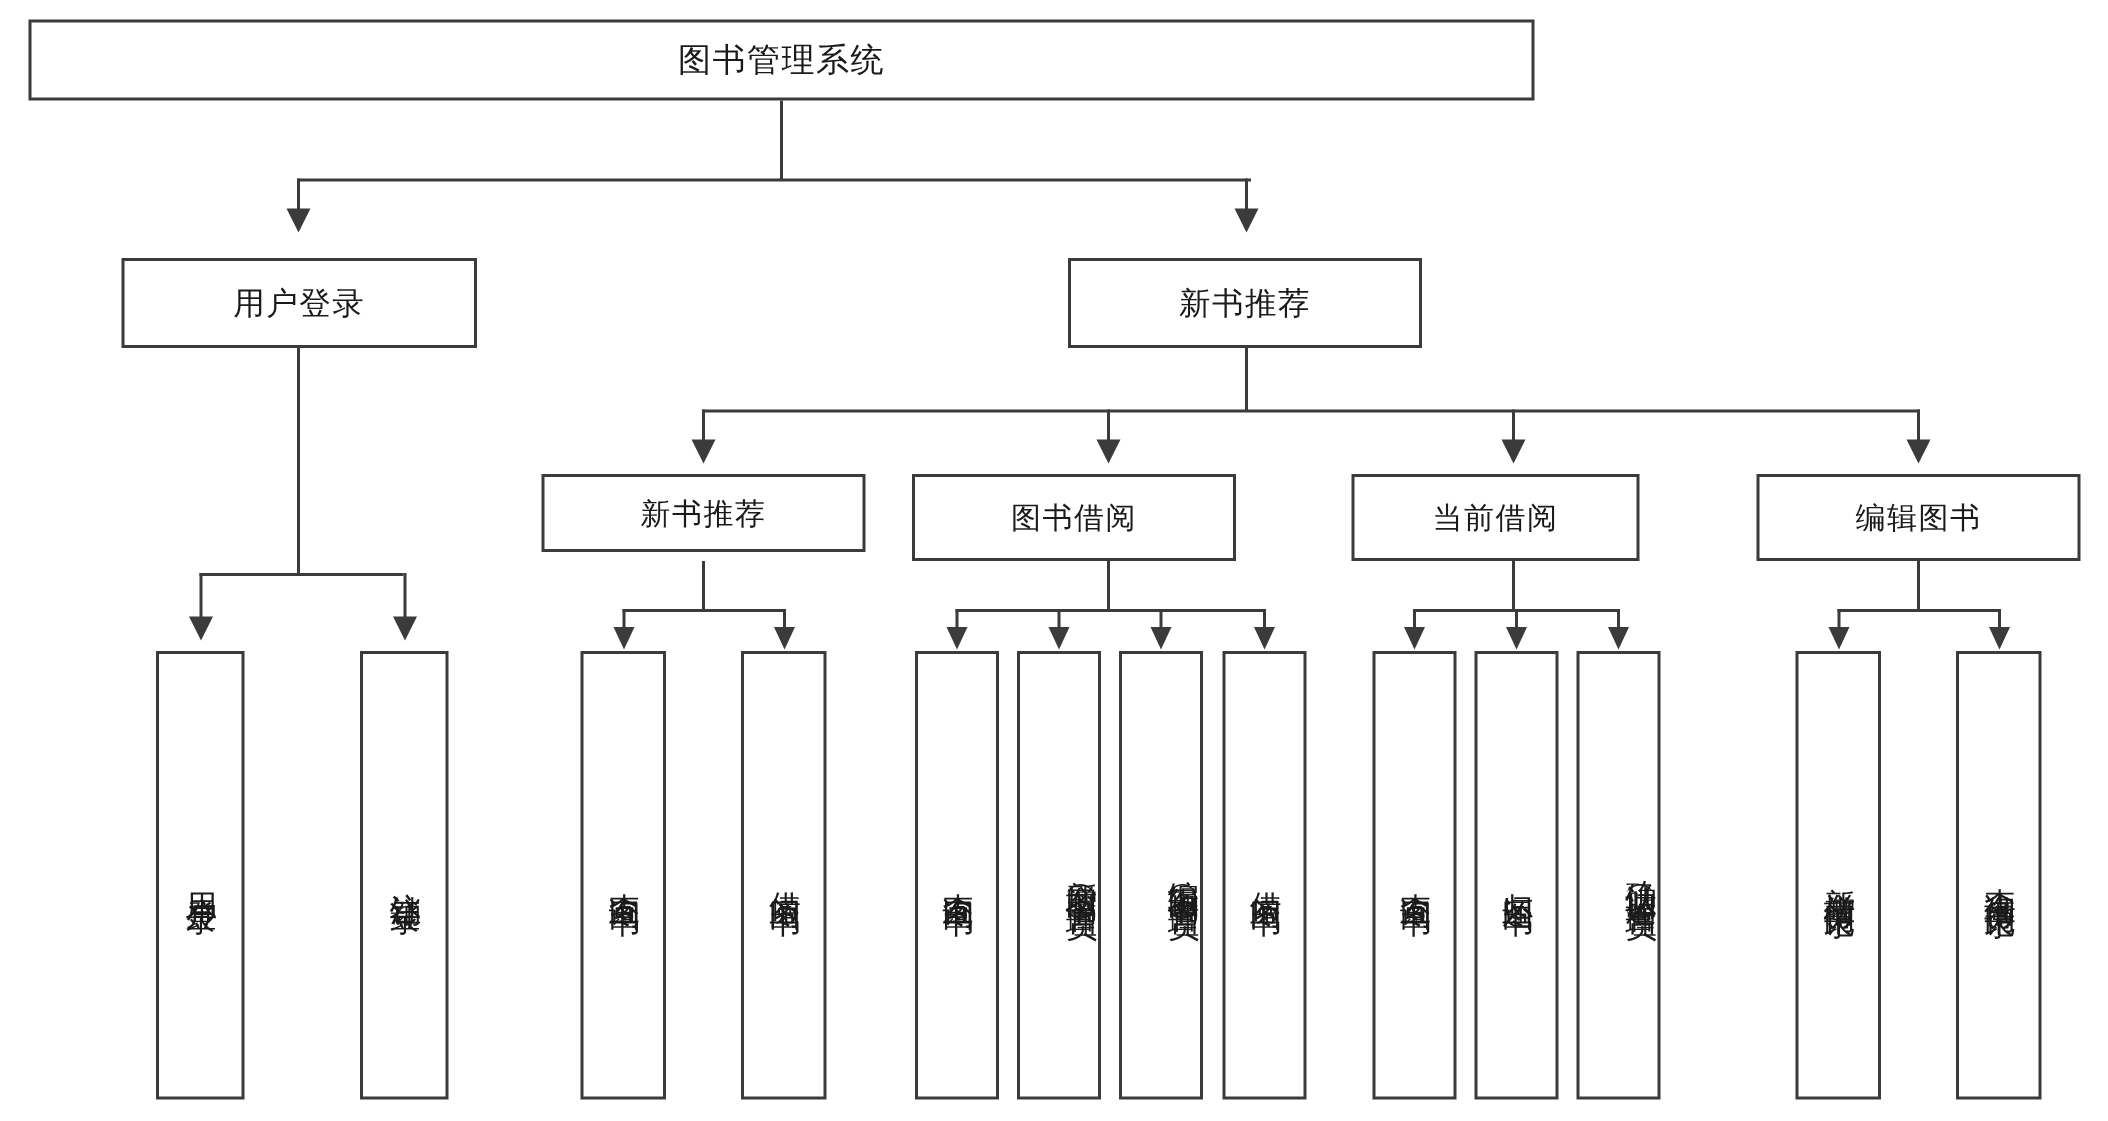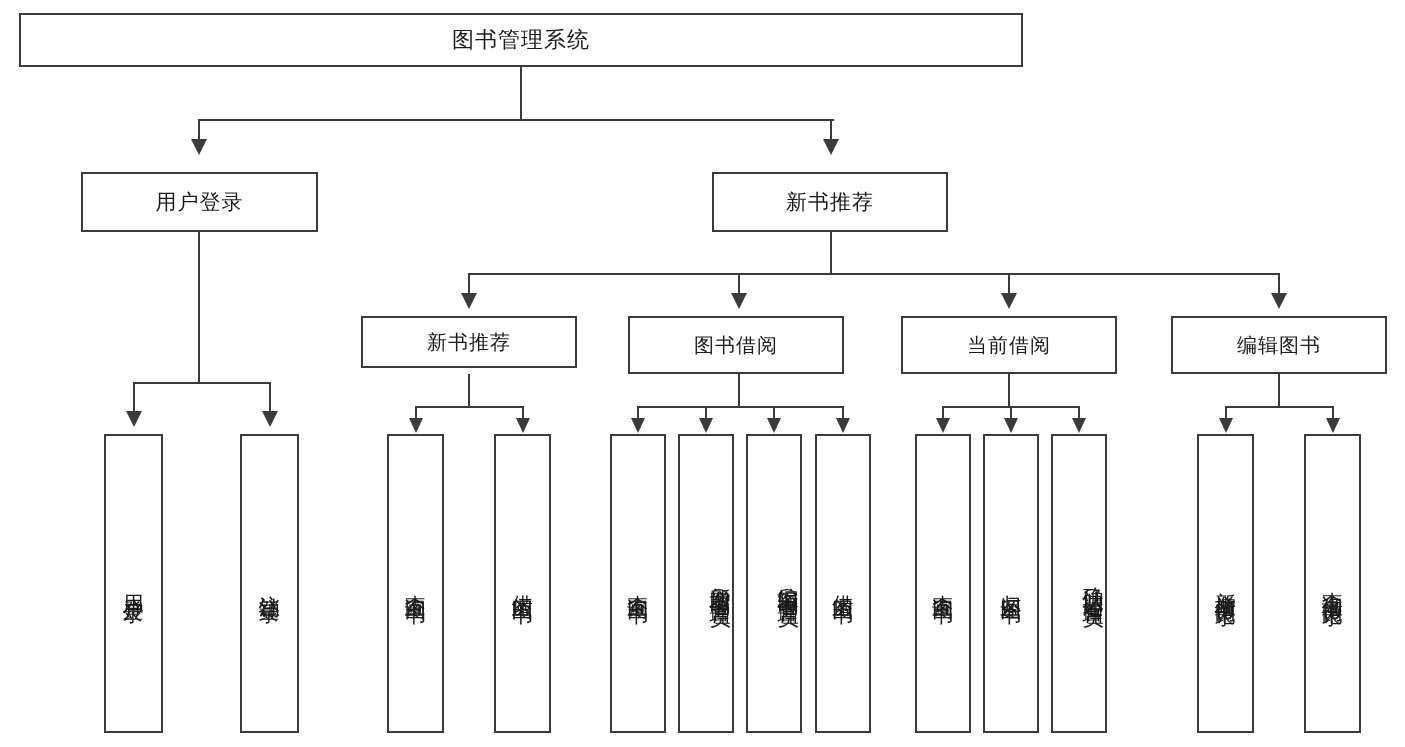--- a/index.html
+++ b/index.html
@@ -143,24 +143,24 @@
 
   <div class="vline" style="left:1008px; top:273px; width:2px; height:22px;"></div>
   <div class="arrow" style="left:1001px; top:293px;"></div>
 
   <div class="vline" style="left:1278px; top:273px; width:2px; height:22px;"></div>
   <div class="arrow" style="left:1271px; top:293px;"></div>
 
   <div class="node level2" style="left:361px; top:316px; width:216px; height:52px;">
     <span>新书推荐</span>
   </div>
-  <div class="node level2" style="left:628px; top:316px; width:216px; height:58px;">
+  <div class="node level2" style="left:608px; top:316px; width:216px; height:58px;">
     <span>图书借阅</span>
   </div>
-  <div class="node level2" style="left:901px; top:316px; width:216px; height:58px;">
+  <div class="node level2" style="left:901px; top:316px; width:192px; height:58px;">
     <span>当前借阅</span>
   </div>
   <div class="node level2" style="left:1171px; top:316px; width:216px; height:58px;">
     <span>编辑图书</span>
   </div>
 
   <div class="vline" style="left:468px; top:374px; width:2px; height:33px;"></div>
   <div class="hline" style="left:415px; top:406px; width:109px; height:2px;"></div>
   <div class="vline" style="left:415px; top:406px; width:2px; height:14px;"></div>
   <div class="arrow slim" style="left:409px; top:418px;"></div>

